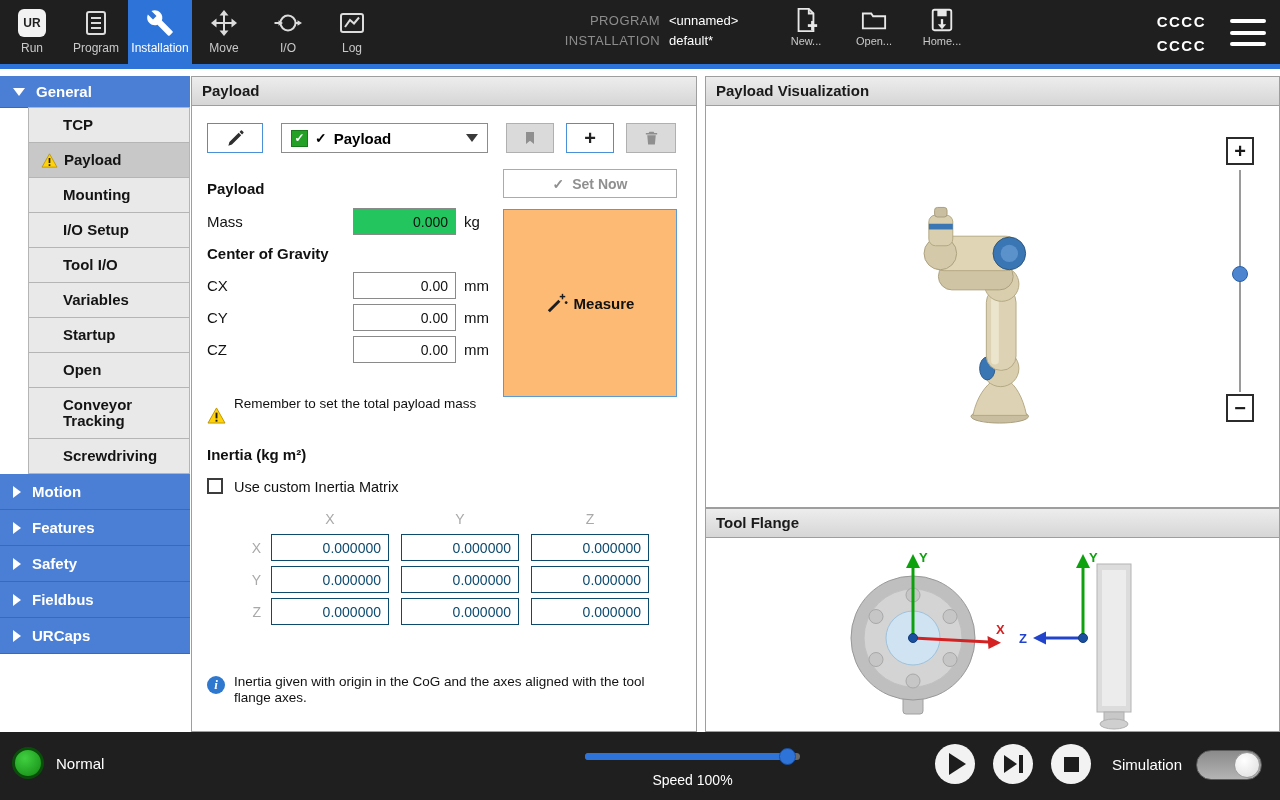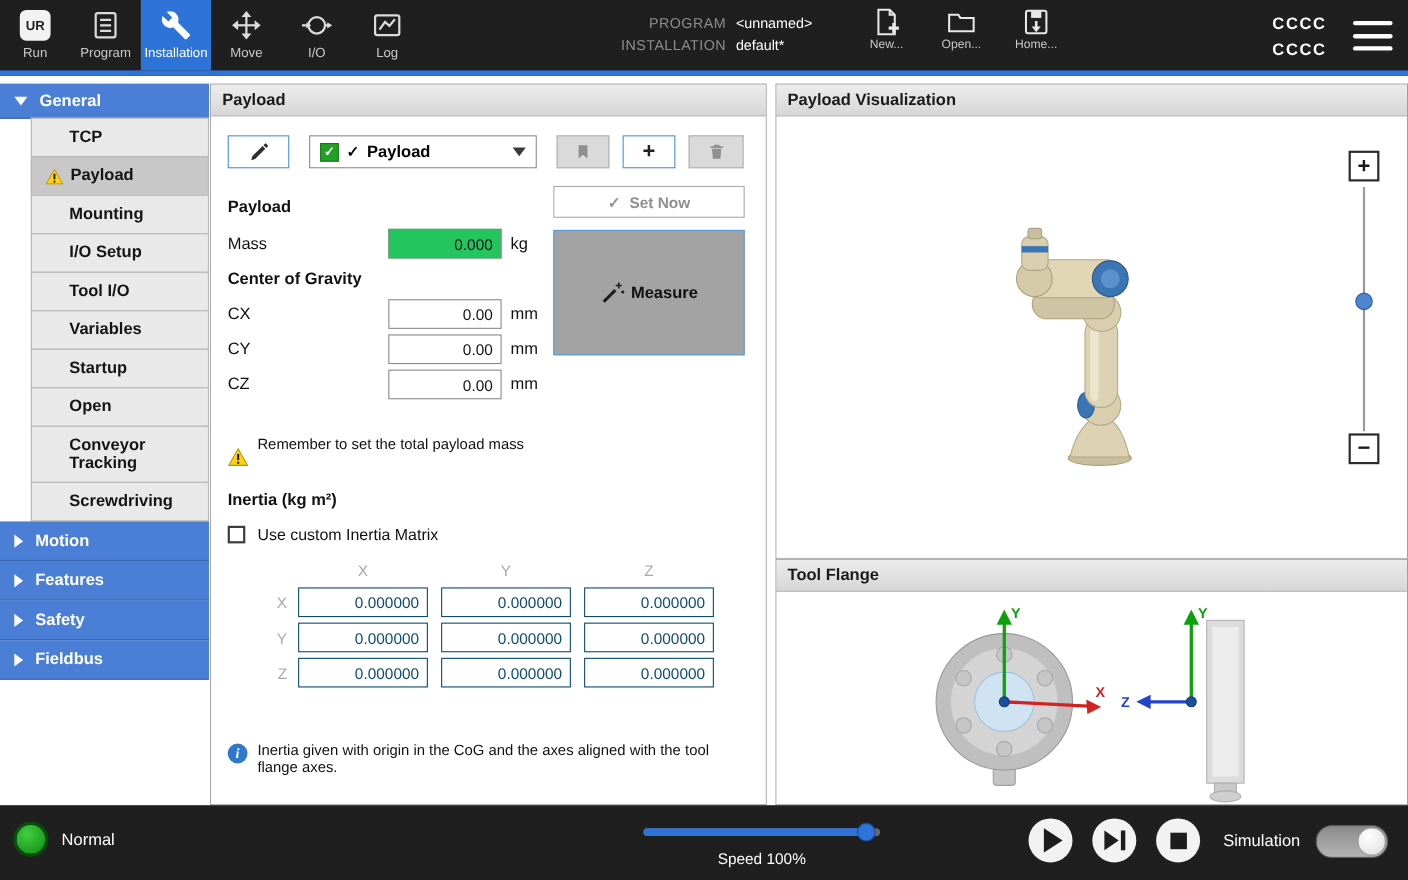--- a/index.html
+++ b/index.html
@@ -58,21 +58,21 @@
   .btn{position:absolute;display:flex;align-items:center;justify-content:center;background:#fff;cursor:pointer}
   .btn.blue{border:1px solid #4a90d9}
   .btn.gray{background:#dadada;border:1px solid #b0b0b0}
   .dropdown{position:absolute;left:89px;top:17px;width:207px;height:30px;border:1px solid #8c8c8c;background:#fff;
     display:flex;align-items:center;gap:7px;padding:0 9px;cursor:pointer;font-size:15px;font-weight:bold}
   .green-check{width:17px;height:17px;background:#23a127;border:1px solid #177a1b;color:#fff;
     font-size:12px;font-weight:bold;display:flex;align-items:center;justify-content:center}
   .caret-down{width:0;height:0;border-left:6px solid transparent;border-right:6px solid transparent;border-top:8px solid #3a3a3a;margin-left:auto}
   .setnow{position:absolute;left:311px;top:63px;width:174px;height:29px;border:1px solid #ababab;background:#fff;
     color:#8f8f8f;font-weight:bold;font-size:14px;display:flex;align-items:center;justify-content:center;gap:8px;cursor:pointer}
-  .measure-box{position:absolute;left:311px;top:103px;width:174px;height:114px;border:1px solid #5b9bd5;background:#a3a3a3;
+  .measure-box{position:absolute;left:311px;top:103px;width:174px;height:188px;border:1px solid #5b9bd5;background:#fdba74;
     display:flex;align-items:center;justify-content:center;gap:6px;cursor:pointer;font-weight:bold;font-size:15px;color:#111}
   .fld{position:absolute;height:27px;border:1px solid #8a8a8a;background:#fff;font-size:14px;
     text-align:right;padding-right:7px;font-family:"Liberation Sans",sans-serif;color:#111}
   .fld.yellow{background:#22c55e}
   .fld.dim{border:1px solid #0c4a6e;color:#0c4a6e}
   .rowlab{position:absolute;font-size:15px;color:#111}
   .unit{position:absolute;font-size:15px;color:#111}
   .heading{position:absolute;font-weight:bold;font-size:15px;color:#111}
   .mtx-head{position:absolute;width:118px;text-align:center;color:#a9a9a9;font-size:14px}
   .mtx-rowlab{position:absolute;width:54px;text-align:right;color:#a9a9a9;font-size:14px}
@@ -264,20 +264,24 @@
     <span>Features</span>
   </div>
   <div class="side-section">
     <span class="chev-right"></span>
     <span>Safety</span>
   </div>
   <div class="side-section">
     <span class="chev-right"></span>
     <span>Fieldbus</span>
   </div>
+  <div class="side-section">
+    <span class="chev-right"></span>
+    <span>URCaps</span>
+  </div>
 </div>
 
 <div id="main-panel" class="panel">
   <div class="panel-header">Payload</div>
   <div class="panel-body">
 
     <div class="btn blue" style="left:15px;top:17px;width:56px;height:30px">
       <svg width="19" height="19" viewBox="0 0 24 24">
         <path fill="#2f2f2f" d="M3 21l1.3-4.5L16 4.8l3.2 3.2L7.5 19.7 3 21zM17.1 3.7l1.7-1.7a1 1 0 0 1 1.4 0l1.8 1.8a1 1 0 0 1 0 1.4l-1.7 1.7-3.2-3.2z"></path>
       </svg>

